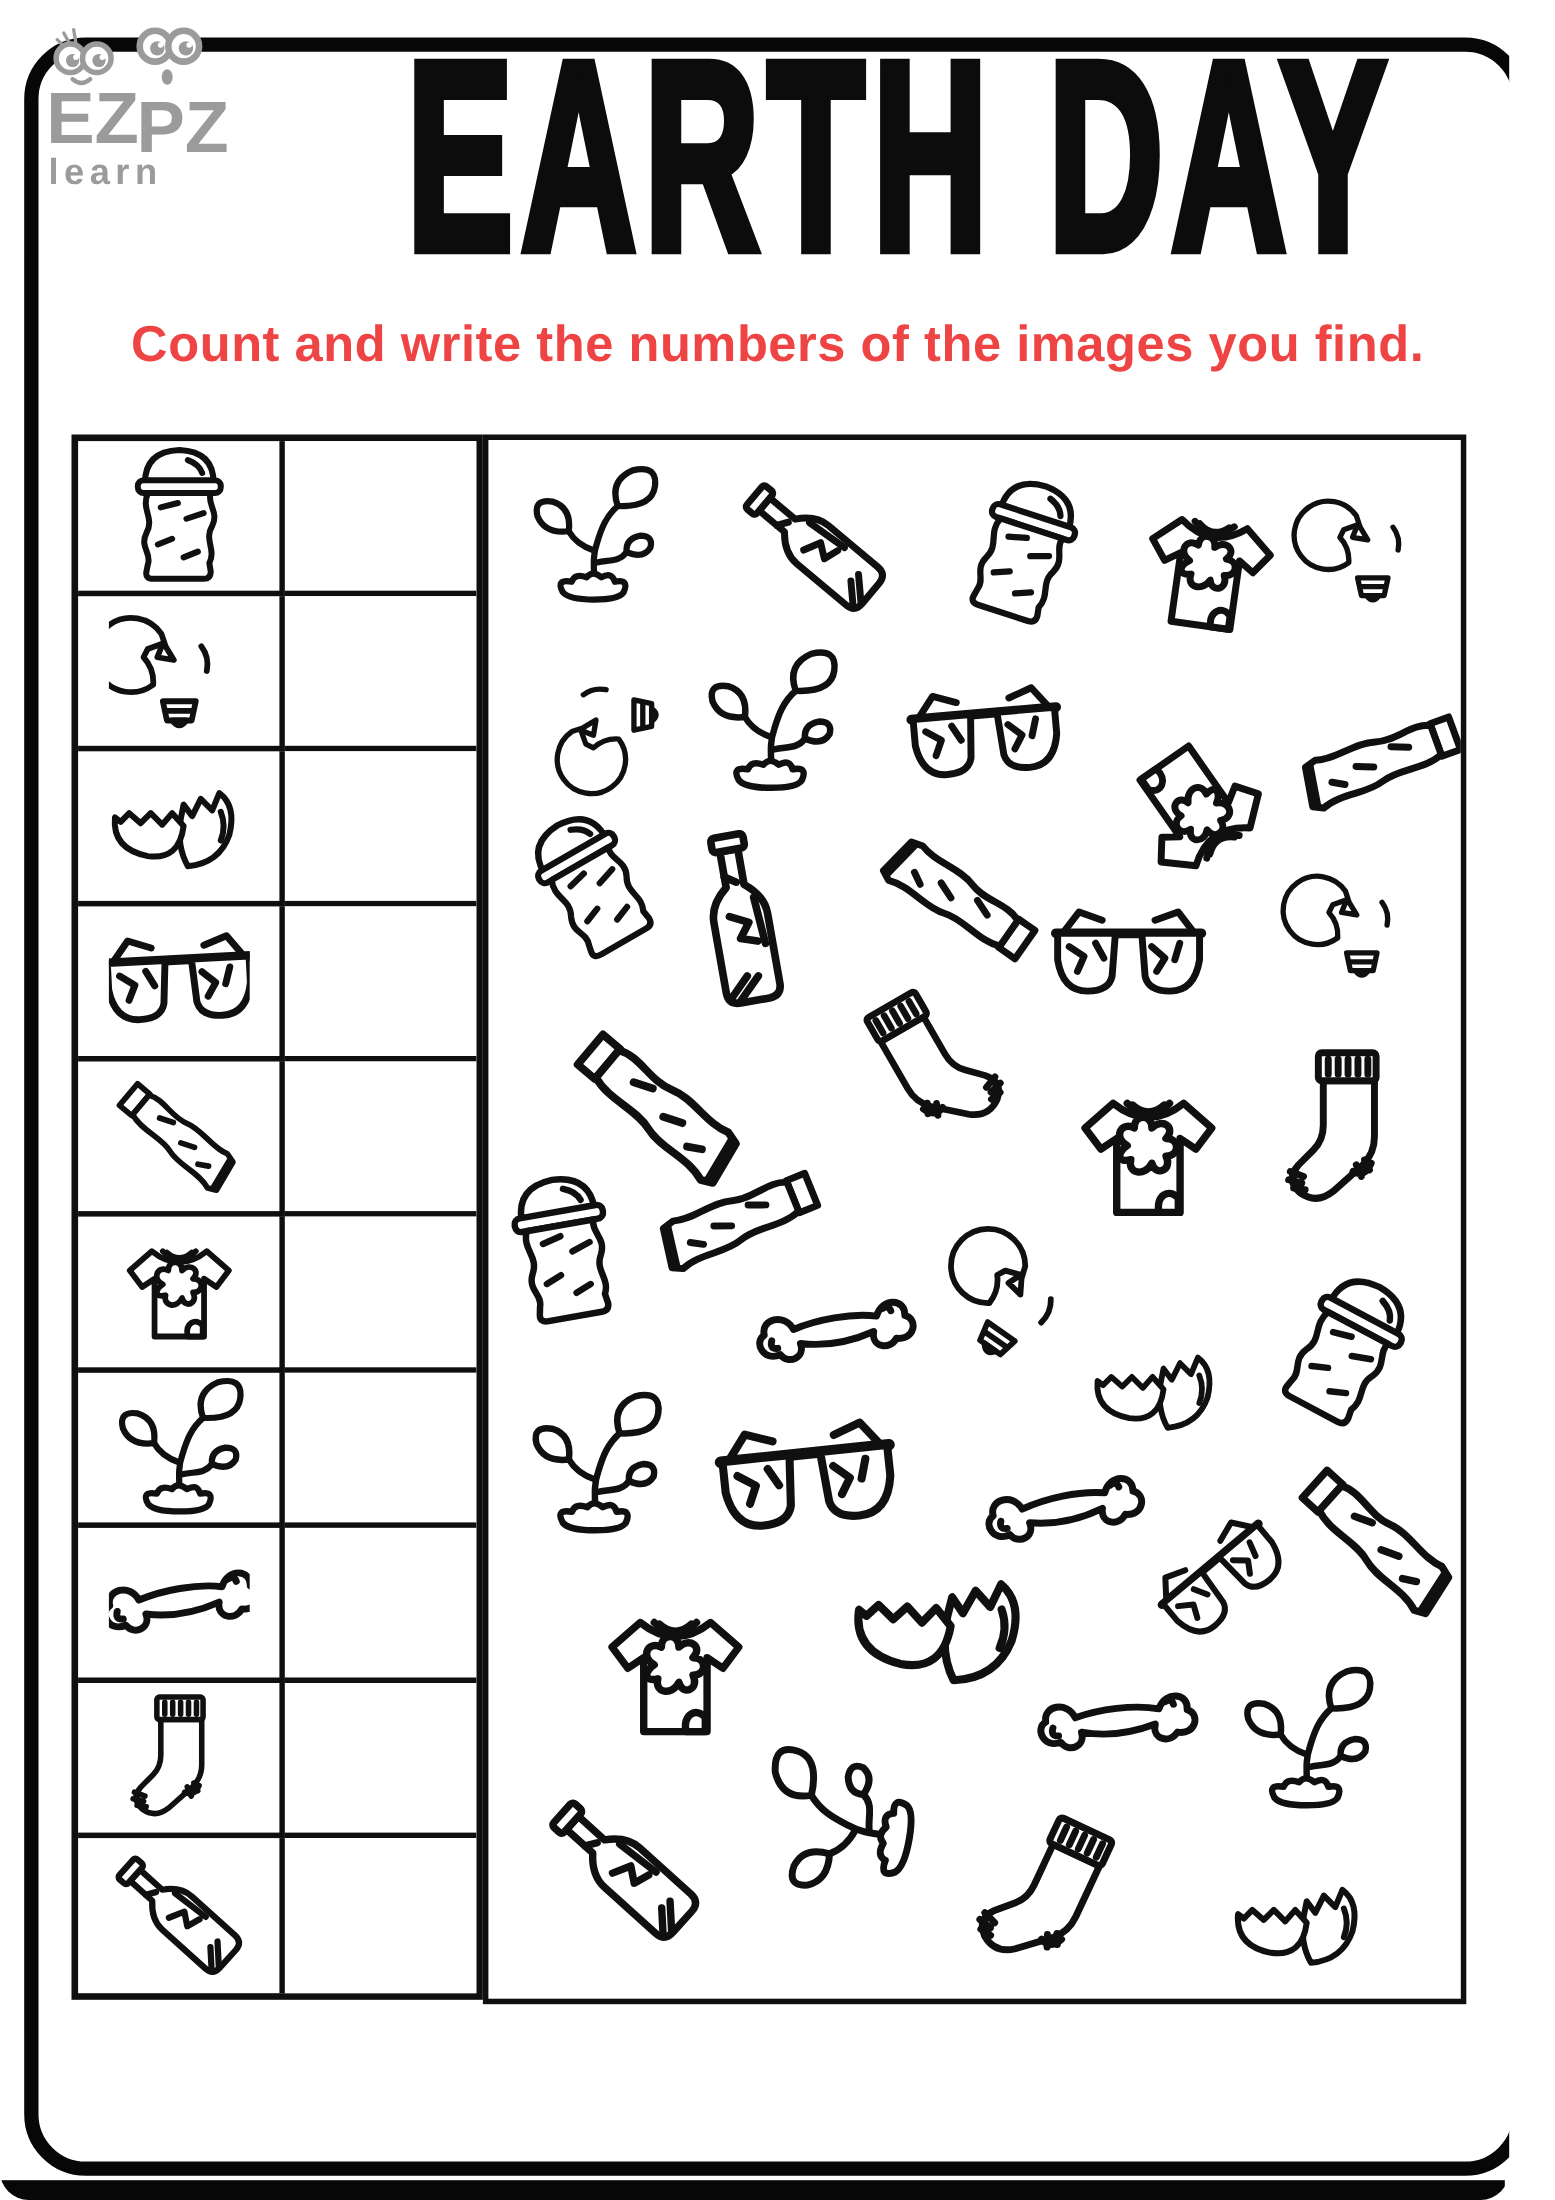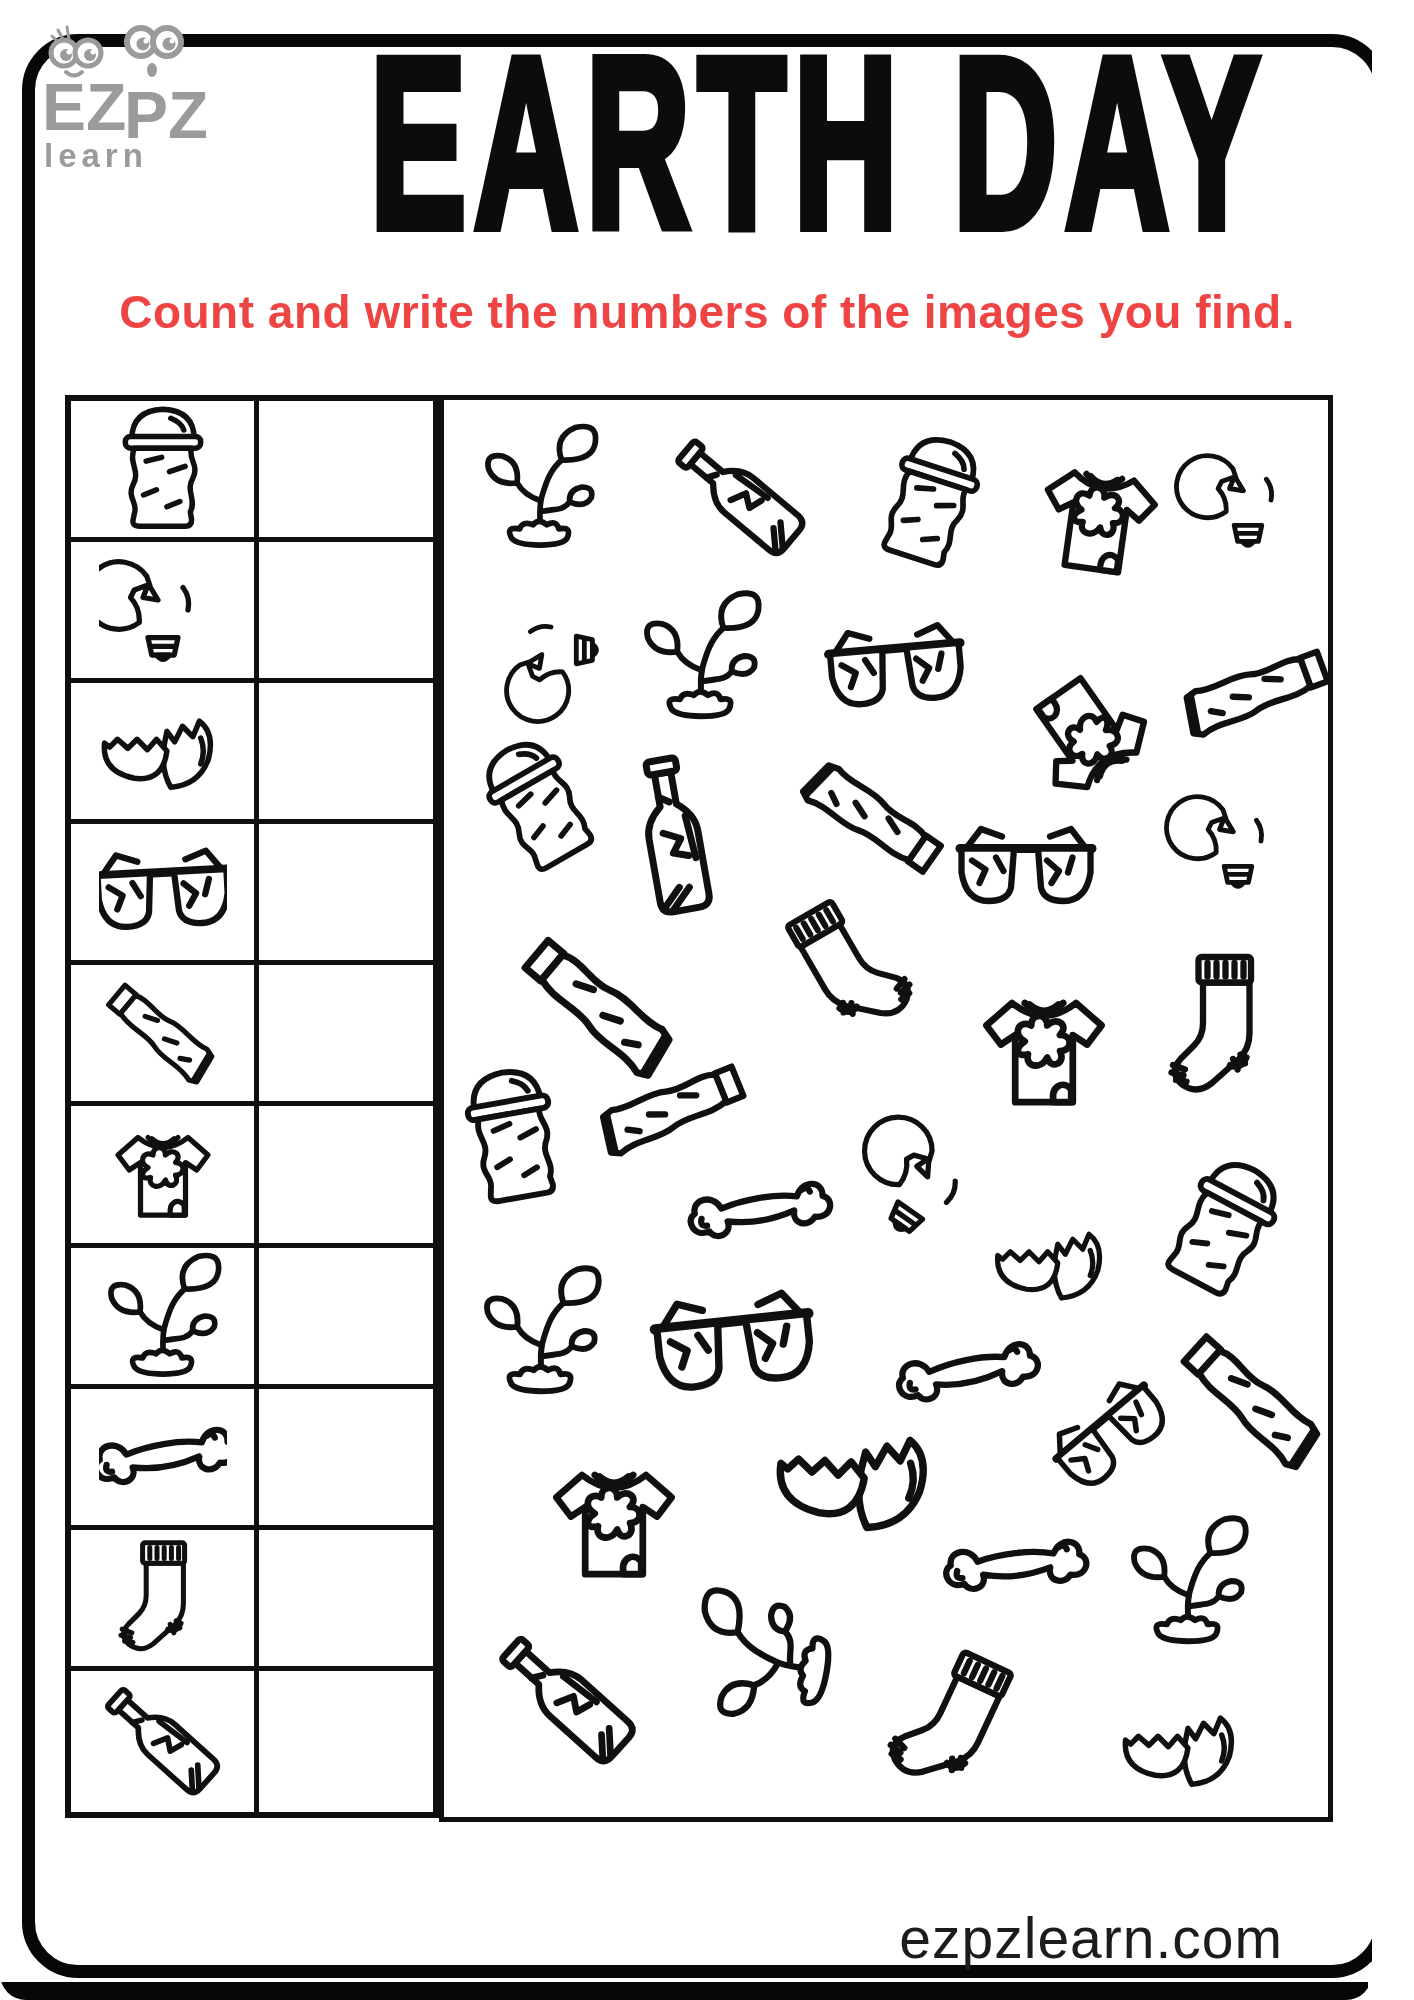--- a/index.html
+++ b/index.html
@@ -277,14 +277,13 @@
         <use href="#sym-eggshell" transform="translate(859,1478) rotate(3) scale(1.75,1.75)"></use>
         <use href="#sym-bone" transform="translate(1014,1566) rotate(-5) scale(1.5,1.5)"></use>
         <use href="#sym-sprout" transform="translate(1188,1581) rotate(0) scale(1.4,1.4)"></use>
         <use href="#sym-bottle" transform="translate(568,1700) rotate(-48) scale(1.6,1.6)"></use>
         <use href="#sym-sprout" transform="translate(763,1661) rotate(-80) scale(1.5,1.5)"></use>
         <use href="#sym-sock" transform="translate(958,1725) rotate(25) scale(1.5,1.5)"></use>
         <use href="#sym-eggshell" transform="translate(1184,1748) rotate(0) scale(1.3,1.3)"></use>
       </svg>
   </div>
 
-  <div id="footer">ezpzlearn.com</div>
 </div>
 
 </body></html>

